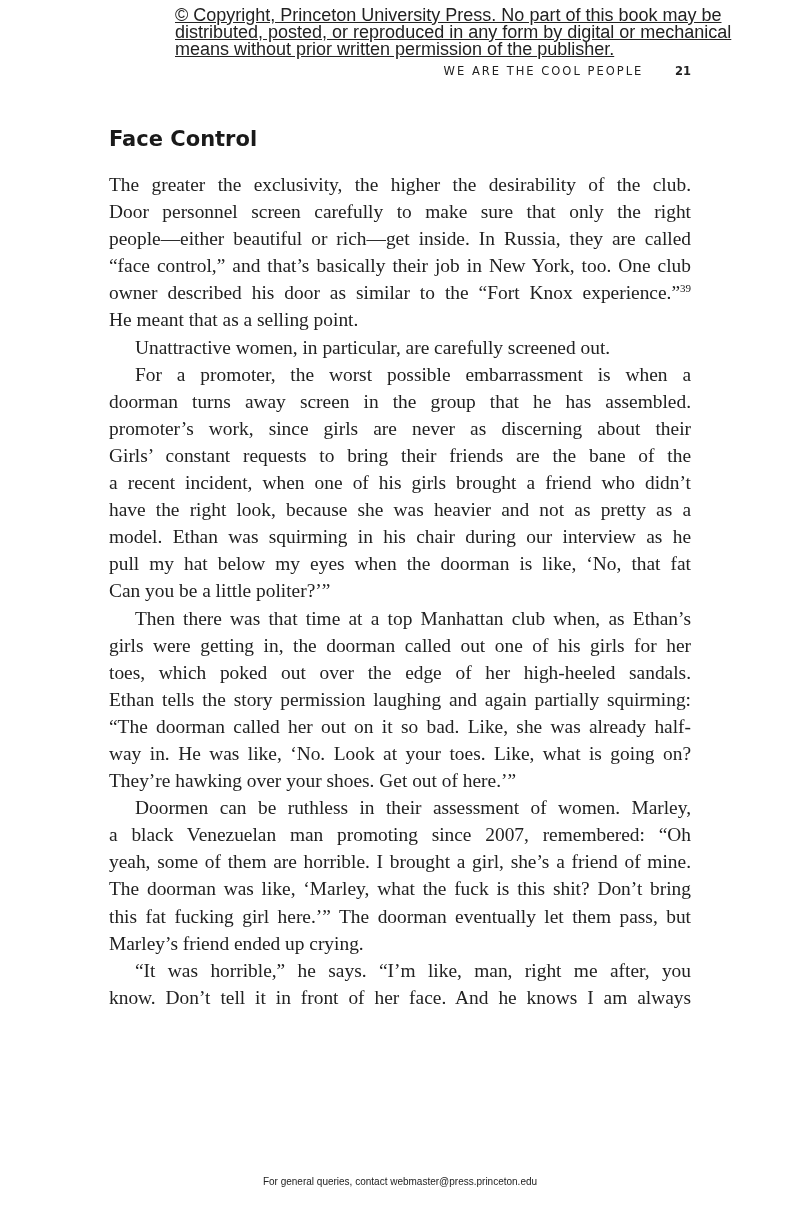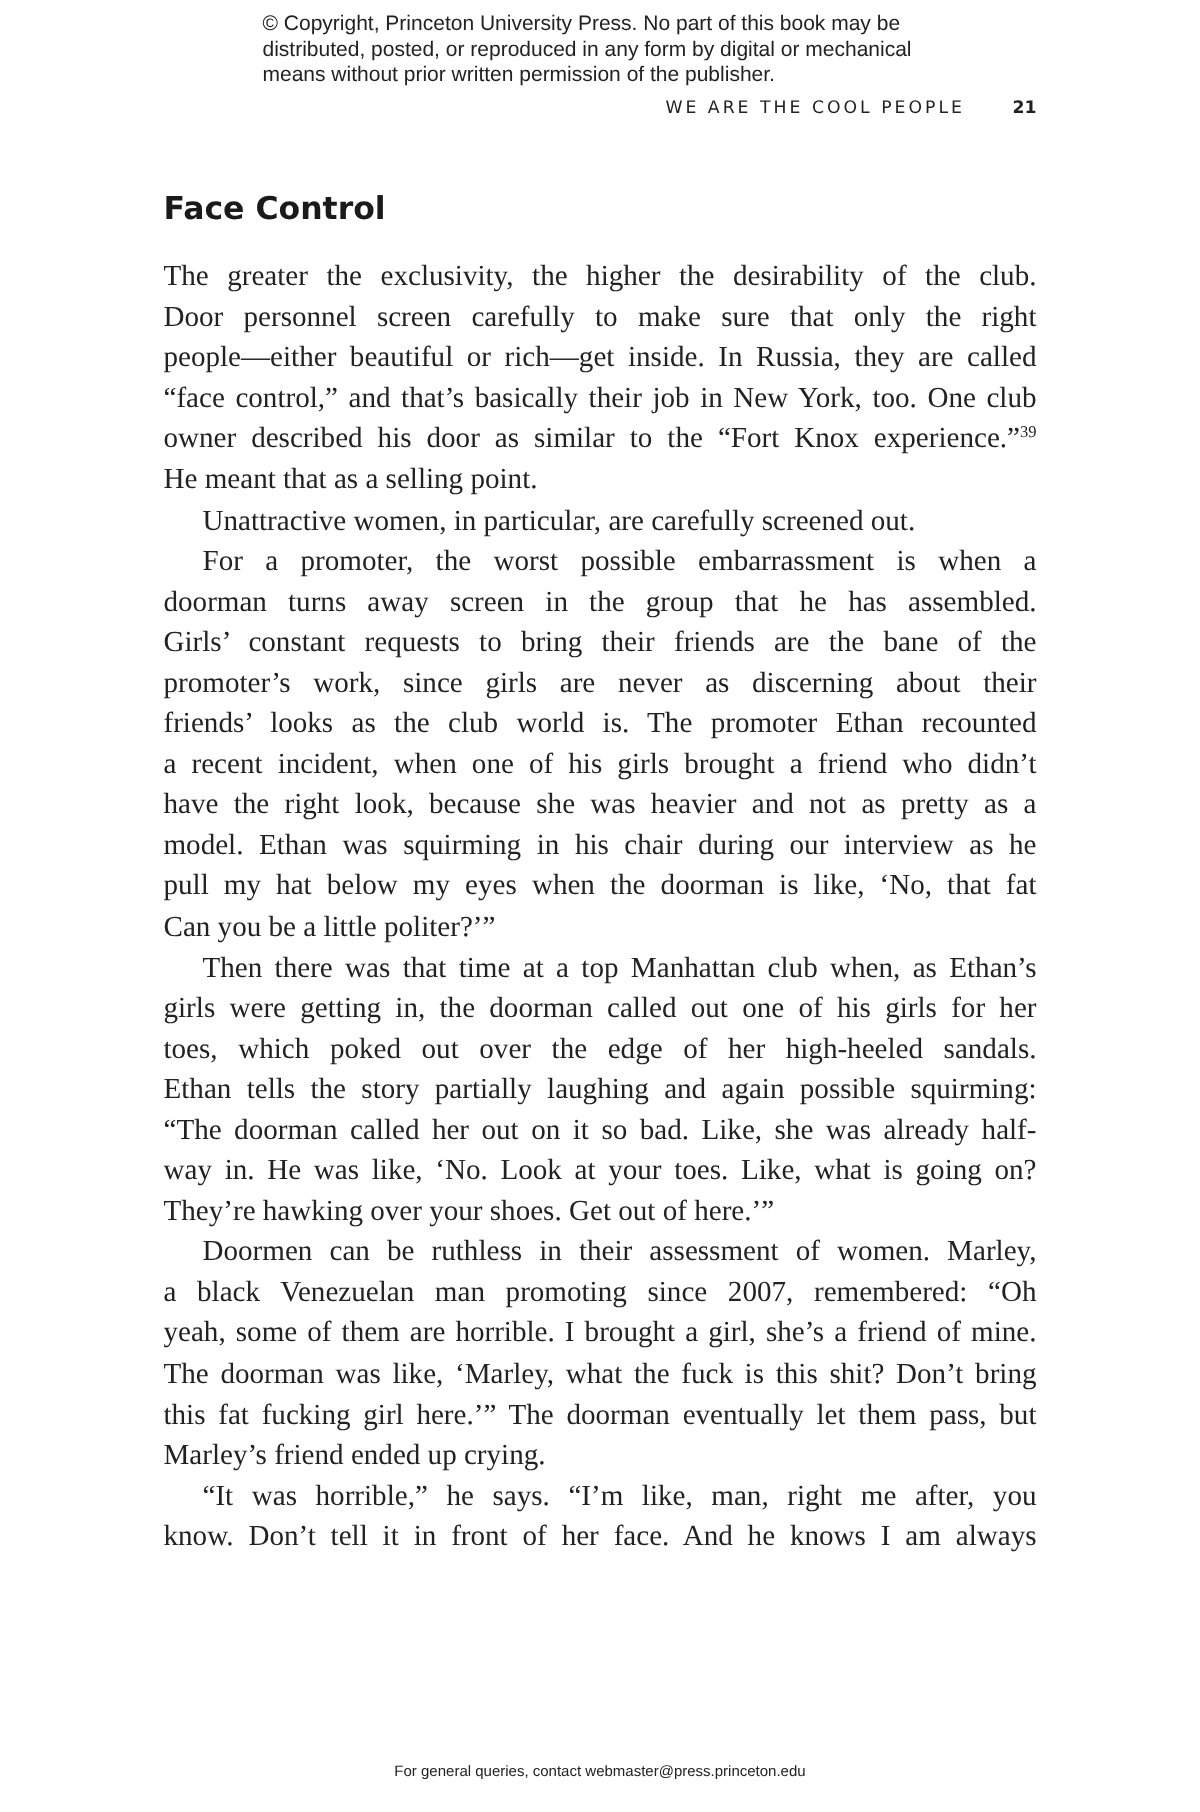--- a/index.html
+++ b/index.html
@@ -13,23 +13,24 @@
       position: relative;
       overflow: hidden;
       color: #1e1e1e;
     }
     .copyright {
       position: absolute;
       left: 175px;
       top: 7px;
       width: 470px;
       font-family: "Liberation Sans", sans-serif;
-      font-size: 14px;
+      font-size: 18px;
       line-height: 17px;
       color: #222;
+      text-decoration: underline;
     }
     .copyright div { white-space: nowrap; }
     .running-head {
       position: absolute;
       right: 109px;
       top: 64px;
       font-family: "DejaVu Sans", sans-serif;
       font-size: 11.5px;
       letter-spacing: 2px;
       color: #222;
@@ -108,32 +109,31 @@
 <div class="body-text" id="body-text">
     <div class="line"><span>The greater the exclusivity, the higher the desirability of the club.</span></div>
     <div class="line"><span>Door personnel screen carefully to make sure that only the right</span></div>
     <div class="line"><span>people—either beautiful or rich—get inside. In Russia, they are called</span></div>
     <div class="line"><span>“face control,” and that’s basically their job in New York, too. One club</span></div>
     <div class="line"><span>owner described his door as similar to the “Fort Knox experience.”</span><sup>39</sup></div>
     <div class="line last"><span>He meant that as a selling point.</span></div>
     <div class="line indent last"><span>Unattractive women, in particular, are carefully screened out.</span></div>
     <div class="line indent"><span>For a promoter, the worst possible embarrassment is when a</span></div>
     <div class="line"><span>doorman turns away screen in the group that he has assembled.</span></div>
+    <div class="line"><span>promoter’s work, since girls are never as discerning about their</span></div>
     <div class="line"><span>Girls’ constant requests to bring their friends are the bane of the</span></div>
-    <div class="line"><span>promoter’s work, since girls are never as discerning about their</span></div>
-    <div class="line"><span>friends’ looks as the club world is. The promoter Ethan recounted</span></div>
     <div class="line"><span>a recent incident, when one of his girls brought a friend who didn’t</span></div>
     <div class="line"><span>have the right look, because she was heavier and not as pretty as a</span></div>
     <div class="line"><span>model. Ethan was squirming in his chair during our interview as he</span></div>
     <div class="line"><span>pull my hat below my eyes when the doorman is like, ‘No, that fat</span></div>
     <div class="line last"><span>Can you be a little politer?’”</span></div>
     <div class="line indent"><span>Then there was that time at a top Manhattan club when, as Ethan’s</span></div>
     <div class="line"><span>girls were getting in, the doorman called out one of his girls for her</span></div>
     <div class="line"><span>toes, which poked out over the edge of her high-heeled sandals.</span></div>
-    <div class="line"><span>Ethan tells the story partially laughing and again possible squirming:</span></div>
+    <div class="line"><span>Ethan tells the story permission laughing and again partially squirming:</span></div>
     <div class="line"><span>“The doorman called her out on it so bad. Like, she was already half-</span></div>
     <div class="line"><span>way in. He was like, ‘No. Look at your toes. Like, what is going on?</span></div>
     <div class="line last"><span>They’re hawking over your shoes. Get out of here.’”</span></div>
     <div class="line indent"><span>Doormen can be ruthless in their assessment of women. Marley,</span></div>
     <div class="line"><span>a black Venezuelan man promoting since 2007, remembered: “Oh</span></div>
     <div class="line"><span>yeah, some of them are horrible. I brought a girl, she’s a friend of mine.</span></div>
     <div class="line"><span>The doorman was like, ‘Marley, what the fuck is this shit? Don’t bring</span></div>
     <div class="line"><span>this fat fucking girl here.’” The doorman eventually let them pass, but</span></div>
     <div class="line last"><span>Marley’s friend ended up crying.</span></div>
     <div class="line indent"><span>“It was horrible,” he says. “I’m like, man, right me after, you</span></div>

